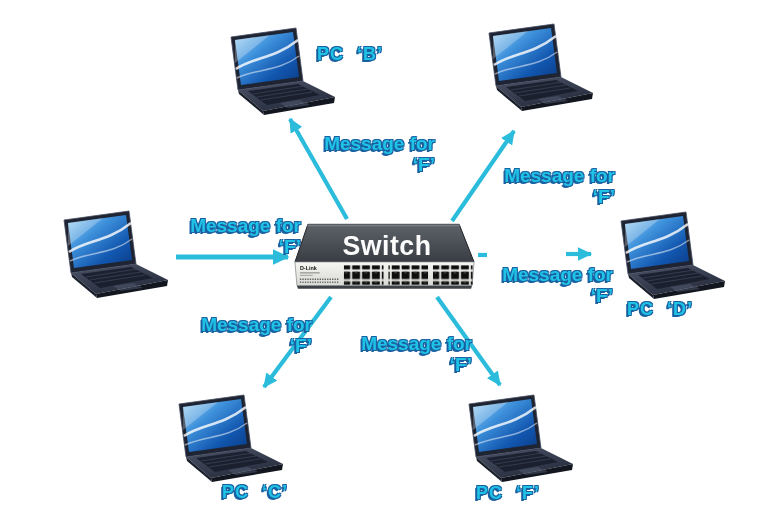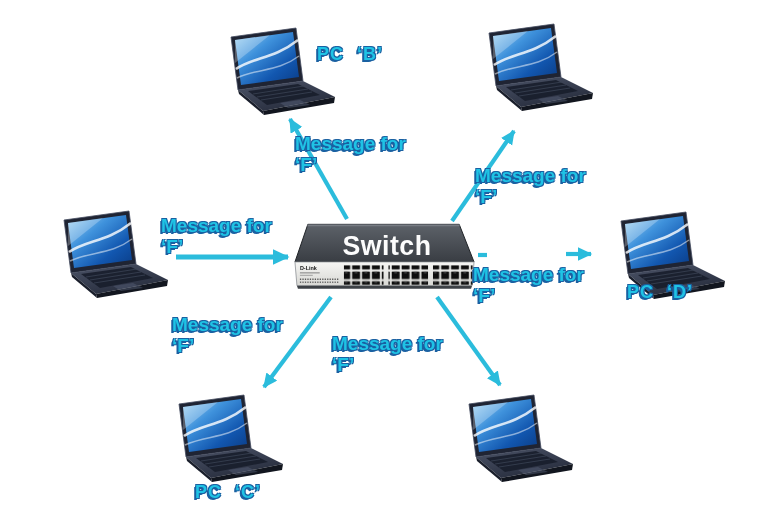--- a/index.html
+++ b/index.html
@@ -17,25 +17,25 @@
   .lap-f{left:460px;top:394px;}
   .switch-dev{position:absolute;left:292px;top:222px;width:186px;height:68px;}
   .pc-label{
     position:absolute;text-align:center;color:#1fc3e5;font-size:18px;font-weight:bold;
     letter-spacing:1px;word-spacing:7px;white-space:nowrap;
     text-shadow:-1px 1px 0 #1a61a2,1px 1px 0 #1a61a2,-1px -1px 0 #1a61a2,1px -1px 0 #1a61a2,-2px 2px 0 #1a61a2;
   }
   .lbl-a{left:40px;top:301px;width:120px;}
   .lbl-b{left:290px;top:44px;width:120px;}
   .lbl-e{left:537px;top:49px;width:120px;}
-  .lbl-d{left:600px;top:282px;width:120px;}
-  .lbl-c{left:168px;top:482px;width:120px;}
+  .lbl-d{left:600px;top:299px;width:120px;}
+  .lbl-c{left:168px;top:482px;width:120px;text-align:right;}
   .lbl-f{left:448px;top:483px;width:120px;}
   .msg{
-    position:absolute;text-align:left;color:#1fc3e5;font-size:19px;font-weight:bold;
+    position:absolute;text-align:right;color:#1fc3e5;font-size:19px;font-weight:bold;
     line-height:21px;white-space:nowrap;
     text-shadow:-1px 1px 0 #1a61a2,1px 1px 0 #1a61a2,-1px -1px 0 #1a61a2,1px -1px 0 #1a61a2,-2px 2px 0 #1a61a2;
   }
   .msg-a{left:161px;top:215px;width:140px;}
   .msg-b{left:295px;top:133px;width:140px;}
   .msg-e{left:475px;top:165px;width:140px;}
   .msg-d{left:473px;top:264px;width:140px;}
   .msg-f{left:332px;top:333px;width:140px;}
   .msg-c{left:172px;top:314px;width:140px;}
   .switch-text{font-family:"Liberation Sans",sans-serif;font-size:27px;font-weight:bold;fill:#fcfcfc;letter-spacing:0.5px;}
@@ -134,20 +134,21 @@
     <line x1="8" y1="57.5" x2="47" y2="57.5" stroke="#5a5a5a" stroke-width="1.4" stroke-dasharray="1.3 1.2"></line>
     <line x1="8" y1="60.5" x2="47" y2="60.5" stroke="#6a6a6a" stroke-width="1.4" stroke-dasharray="1.3 1.2"></line>
     <rect x="52.5" y="43.5" width="40" height="19.5" fill="url(#ports)"></rect>
     <rect x="97.5" y="43.5" width="40" height="19.5" fill="url(#ports)"></rect>
     <rect x="142.5" y="43.5" width="40" height="19.5" fill="url(#ports)"></rect>
   </svg>
 
   <div class="pc-label lbl-b">PC ‘B’</div>
   <div class="pc-label lbl-c">PC ‘C’</div>
   <div class="pc-label lbl-d">PC ‘D’</div>
+  <div class="pc-label lbl-f">PC ‘F’</div>
 
   <div class="msg msg-a">
     <div>Message for</div>
     <div>‘F’</div>
   </div>
   <div class="msg msg-b">
     <div>Message for</div>
     <div>‘F’</div>
   </div>
   <div class="msg msg-c">

